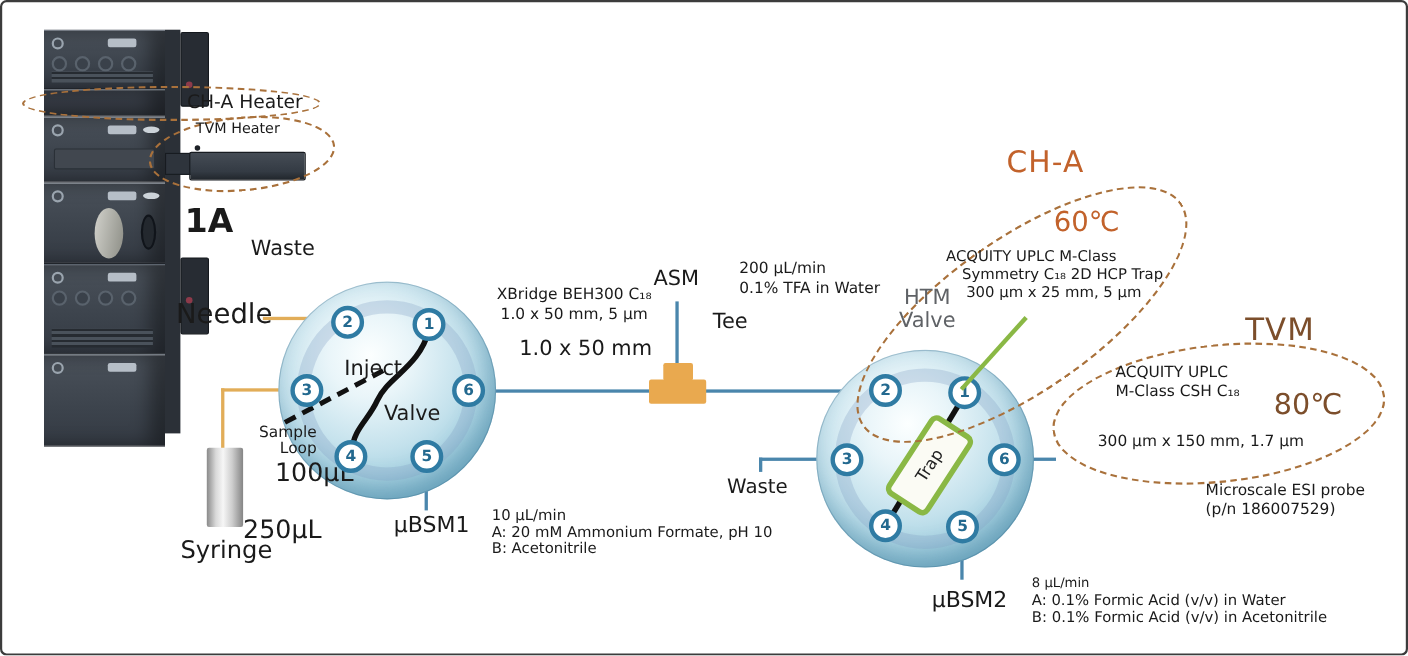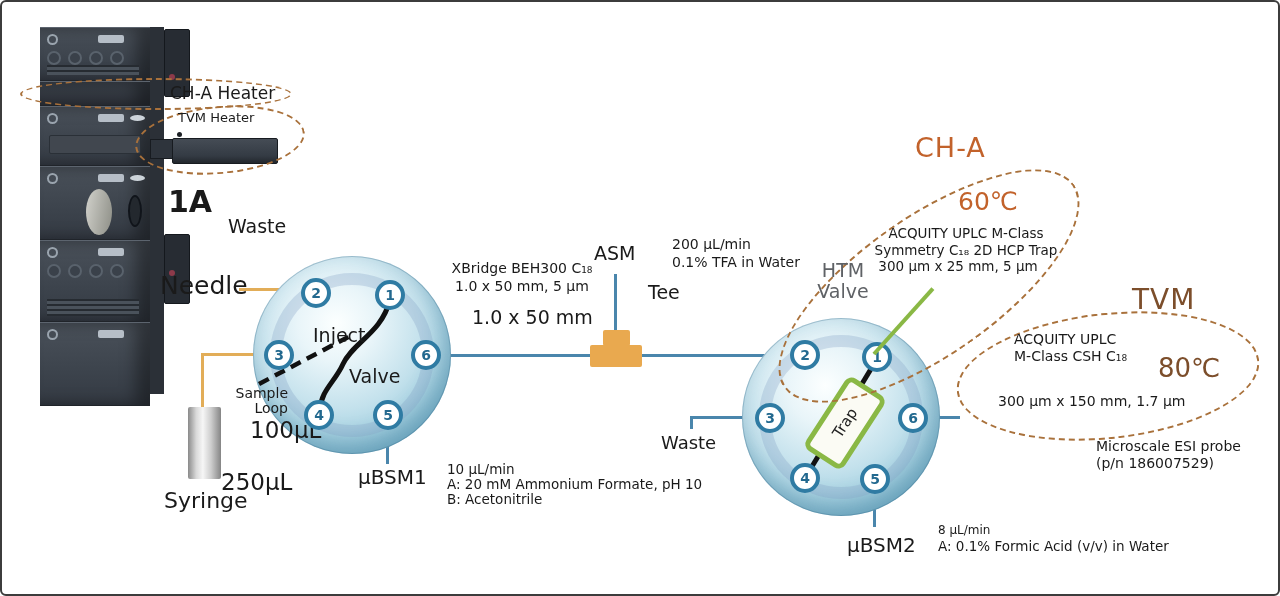--- a/index.html
+++ b/index.html
@@ -185,30 +185,31 @@
   <div class="txt" style="left:670px;top:252px;font-size:14px;">0.1% TFA in Water</div>
 
   <div class="txt" style="left:810px;top:258px;width:62px;font-size:19px;color:#5f6266;text-align:center;white-space:normal;line-height:21px;z-index:6;">
     <span>HTM</span><br>
     <span>Valve</span>
   </div>
   <div class="txt" style="left:659px;top:431px;font-size:18px;">Waste</div>
 
   <div class="txt" style="left:913px;top:130px;font-size:27px;color:#c2622b;letter-spacing:1px;">CH-A</div>
   <div class="txt" style="left:956px;top:186px;font-size:25px;color:#c2622b;">60℃</div>
-  <div class="txt" style="left:858px;top:224px;width:212px;font-size:13.5px;text-align:center;z-index:6;">ACQUITY UPLC M-Class</div>
+  <div class="txt" style="left:858px;top:224px;width:212px;font-size:13.5px;text-align:left;z-index:6;">ACQUITY UPLC M-Class</div>
   <div class="txt" style="left:858px;top:241px;width:212px;font-size:13.5px;text-align:center;z-index:6;">Symmetry C₁₈ 2D HCP Trap</div>
   <div class="txt" style="left:850px;top:257px;width:212px;font-size:13.5px;text-align:center;z-index:6;">300 µm x 25 mm, 5 µm</div>
 
   <div class="txt" style="left:1130px;top:282px;font-size:28px;color:#7c4e2b;letter-spacing:1px;">TVM</div>
   <div class="txt" style="left:1012px;top:329px;font-size:14px;z-index:6;">ACQUITY UPLC</div>
   <div class="txt" style="left:1012px;top:346px;font-size:14px;z-index:6;">M-Class CSH C₁₈</div>
   <div class="txt" style="left:1156px;top:352px;font-size:26px;color:#7c4e2b;z-index:6;">80℃</div>
   <div class="txt" style="left:996px;top:391px;font-size:14px;z-index:6;">300 µm x 150 mm, 1.7 µm</div>
 
   <div class="txt" style="left:1094px;top:436px;font-size:14px;">Microscale ESI probe</div>
   <div class="txt" style="left:1094px;top:453px;font-size:14px;">(p/n 186007529)</div>
 
   <div class="txt" style="left:845px;top:532px;font-size:20px;">µBSM2</div>
   <div class="txt" style="left:936px;top:522px;font-size:12px;text-align:center;">8 µL/min</div>
   <div class="txt" style="left:936px;top:537px;font-size:13.5px;">A: 0.1% Formic Acid (v/v) in Water</div>
+  <div class="txt" style="left:936px;top:552px;font-size:13.5px;">B: 0.1% Formic Acid (v/v) in Acetonitrile</div>
 
 </div>
 
 </body></html>

